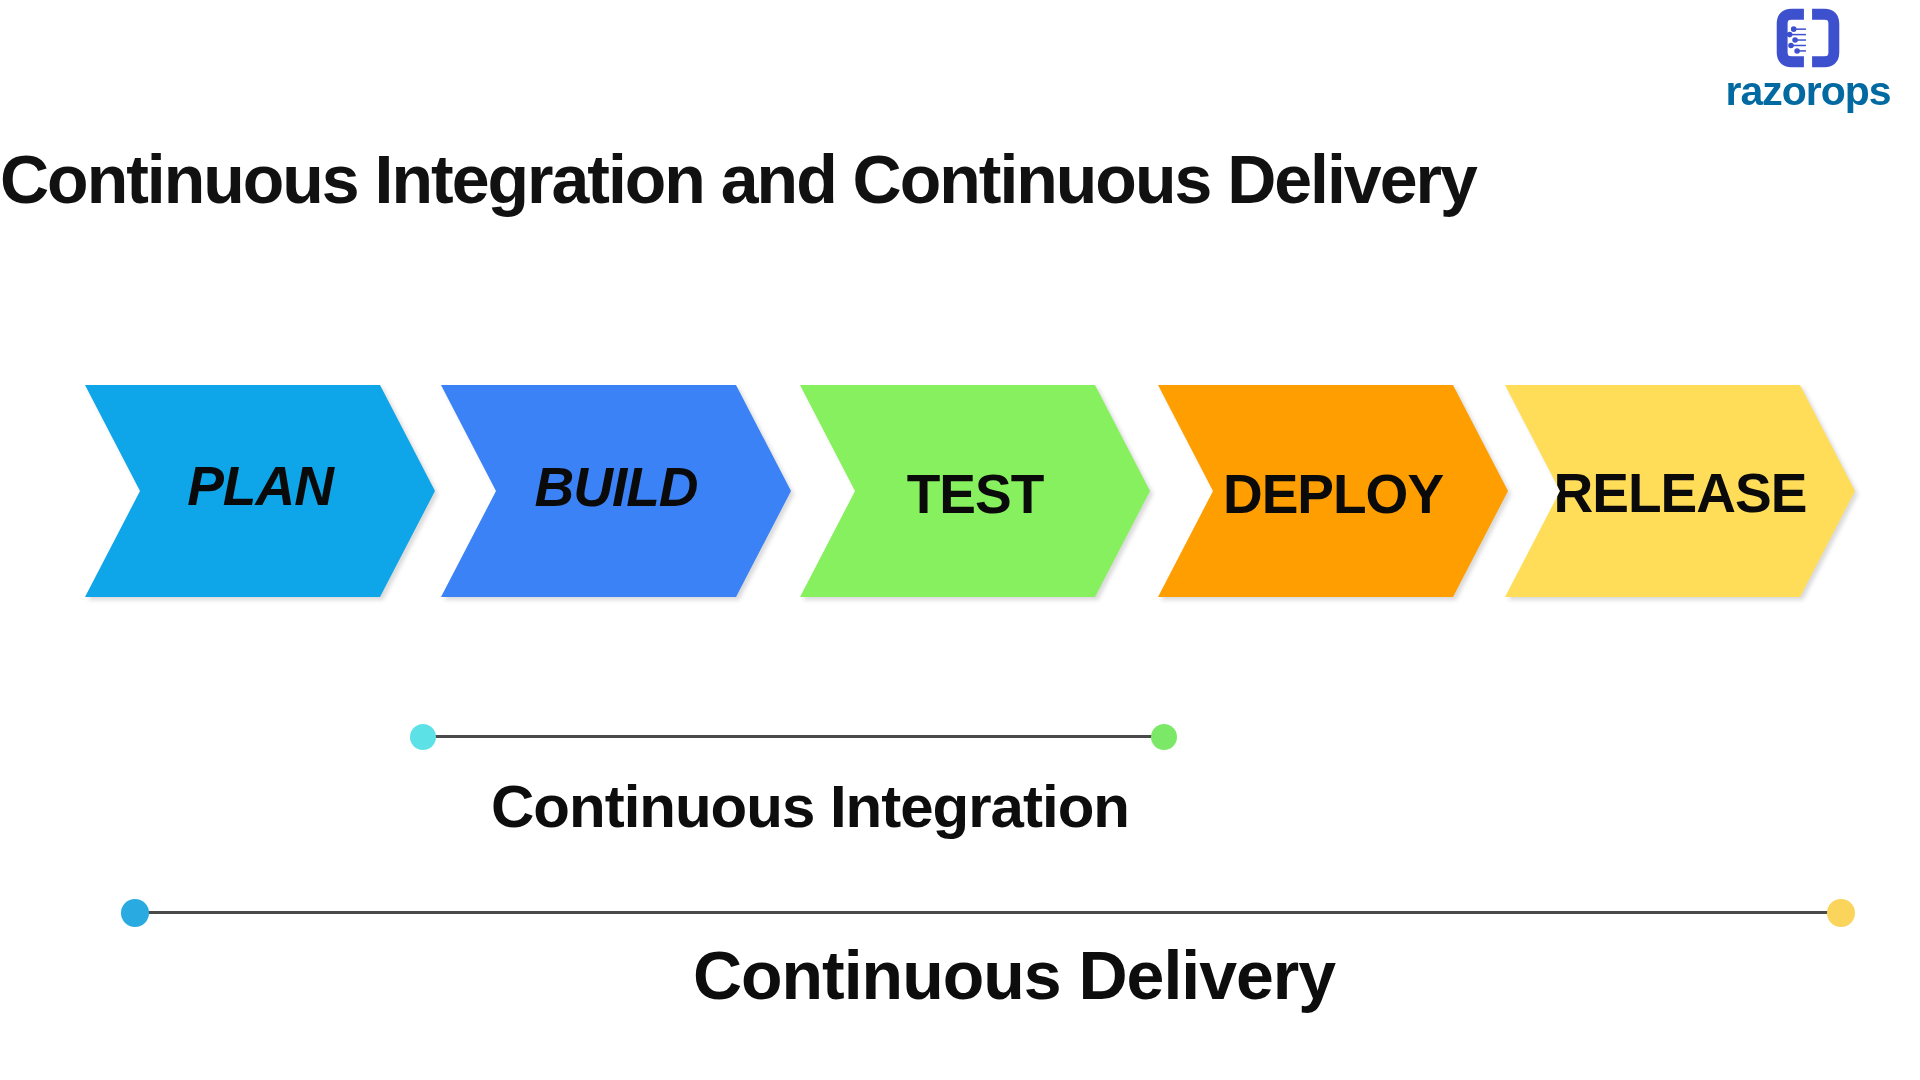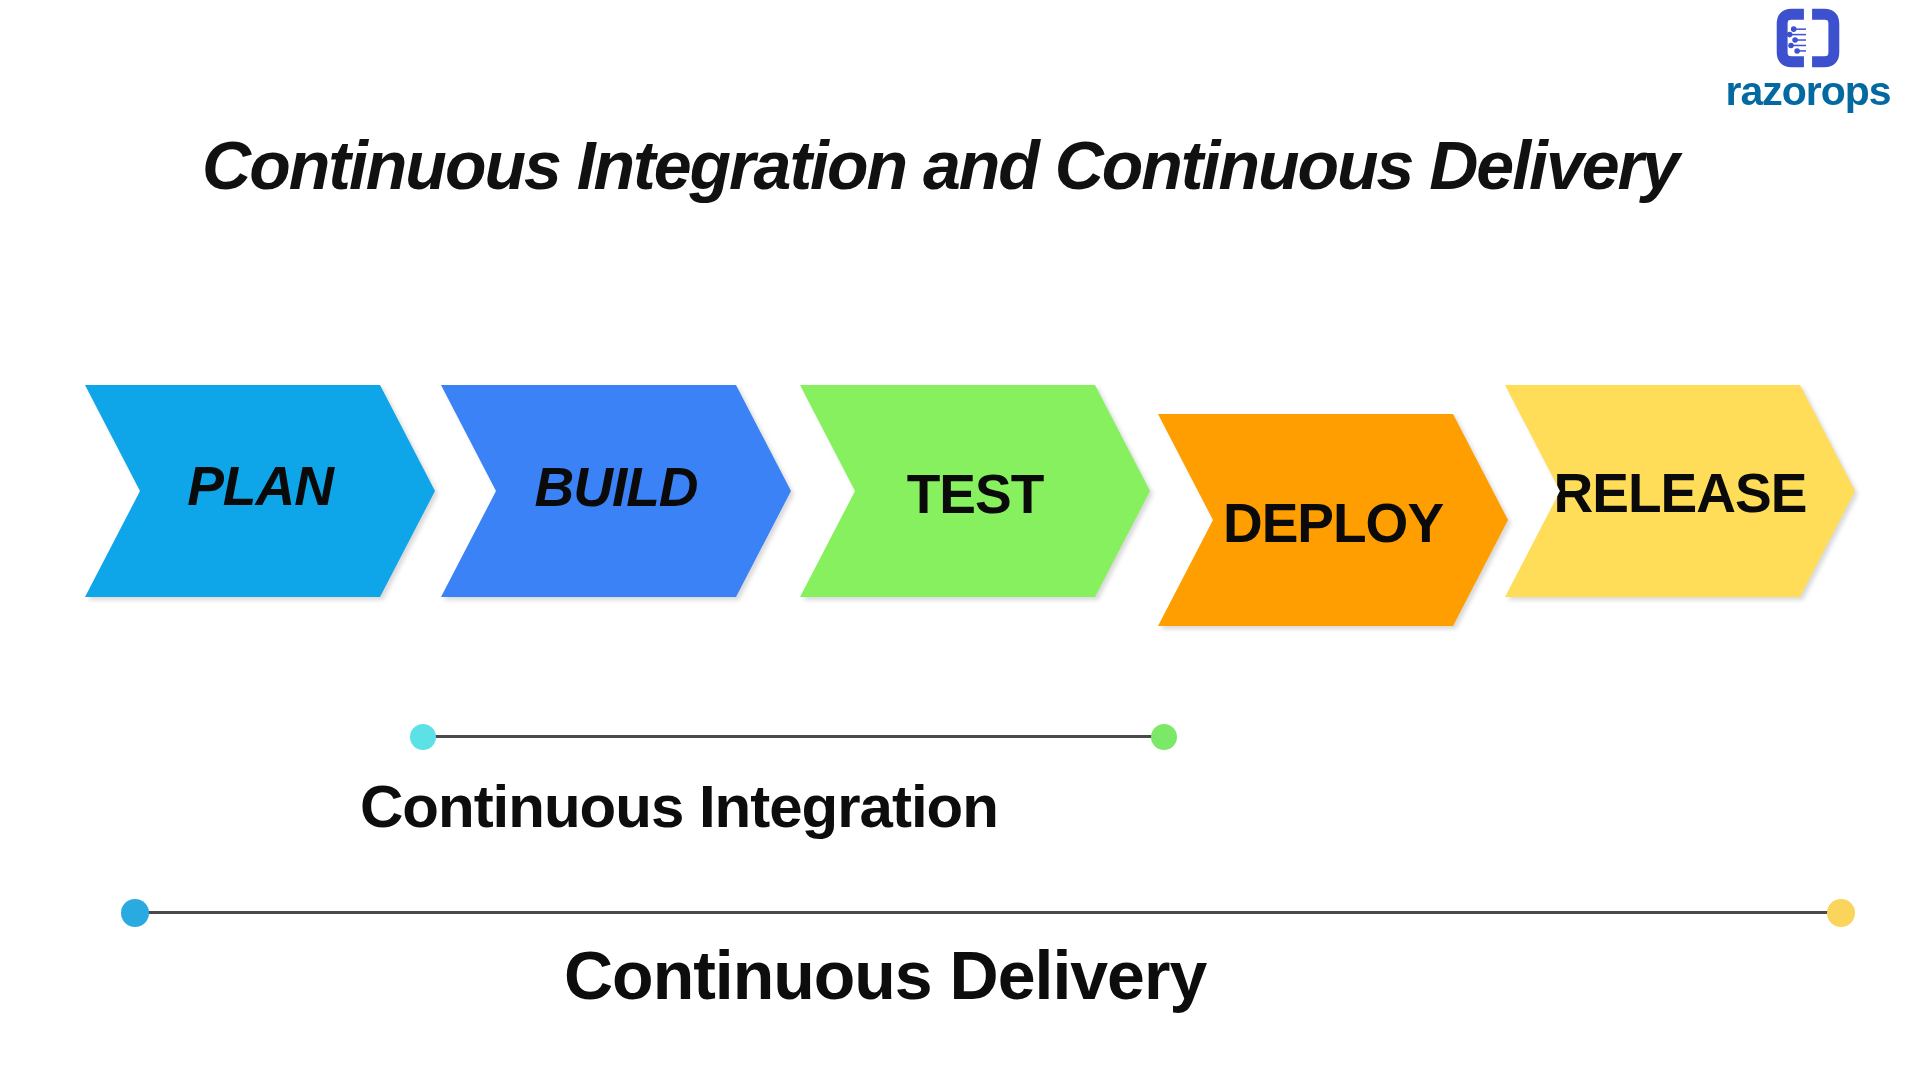--- a/index.html
+++ b/index.html
@@ -6,40 +6,40 @@
   #canvas{
     position:relative;width:1920px;height:1080px;background:#ffffff;overflow:hidden;
     font-family:"Liberation Sans",sans-serif;
   }
   
   .logo{position:absolute;top:6px;right:2px;width:220px;display:flex;flex-direction:column;align-items:center;}
   .logo-icon{display:block;}
   .logo-text{font-size:41px;font-weight:bold;color:#0369a1;letter-spacing:-1px;line-height:1.05;}
   
   .main-title{
-    position:absolute;left:0;top:126px;width:1880px;text-align:center;
-    font-size:68px;font-weight:bold;color:#111;letter-spacing:-2px;white-space:nowrap;font-style:italic;
+    position:absolute;left:0;top:140px;width:1880px;
+    font-size:68px;font-weight:bold;color:#111;letter-spacing:-2px;white-space:nowrap;
   }
   
   .pipeline{position:absolute;left:0;top:0;width:1920px;height:1080px;}
   .stage{position:absolute;top:385px;width:350px;height:212px;filter:drop-shadow(3px 3px 2px rgba(0,0,0,0.15));}
   .stage-shape{
     width:350px;height:212px;display:flex;align-items:center;justify-content:center;
     clip-path:polygon(0px 0px,295px 0px,350px 106px,295px 212px,0px 212px,55px 106px);
   }
   .stage-label{
     font-size:55px;font-weight:bold;color:#0a0a0a;letter-spacing:-1px;white-space:nowrap;
   }
   
   .span-line{position:absolute;height:3px;background:#4a4a4a;}
   .dot{position:absolute;border-radius:50%;}
   .dot-26{width:26px;height:26px;}
   .dot-28{width:28px;height:28px;}
   .span-label{
-    position:absolute;width:900px;font-weight:bold;color:#0d0d0d;
+    position:absolute;width:900px;text-align:center;font-weight:bold;color:#0d0d0d;
     letter-spacing:-1px;white-space:nowrap;
   }
   .ci-label{left:360px;top:772px;font-size:60px;}
   .cd-label{left:564px;top:936px;font-size:68px;}
 </style>
 </head>
 <body>
 
 <div id="canvas">
 
@@ -78,21 +78,21 @@
       </div>
     </div>
 
     <div class="stage" style="left: 800px;">
       <div class="stage-shape" style="background-color: rgb(135, 240, 94);">
         <span class="stage-label" style="transform: translateY(3px);">TEST</span>
       </div>
     </div>
 
     <div class="stage" style="left: 1158px;">
-      <div class="stage-shape" style="background-color: rgb(255, 158, 0); margin-top: 29px;">
+      <div class="stage-shape" style="background-color: rgb(255, 158, 0);">
         <span class="stage-label" style="transform: translateY(3px);">DEPLOY</span>
       </div>
     </div>
 
     <div class="stage" style="left: 1505px;">
       <div class="stage-shape" style="background-color: rgb(255, 221, 89);">
         <span class="stage-label" style="transform: translateY(2px);">RELEASE</span>
       </div>
     </div>
   </div>

